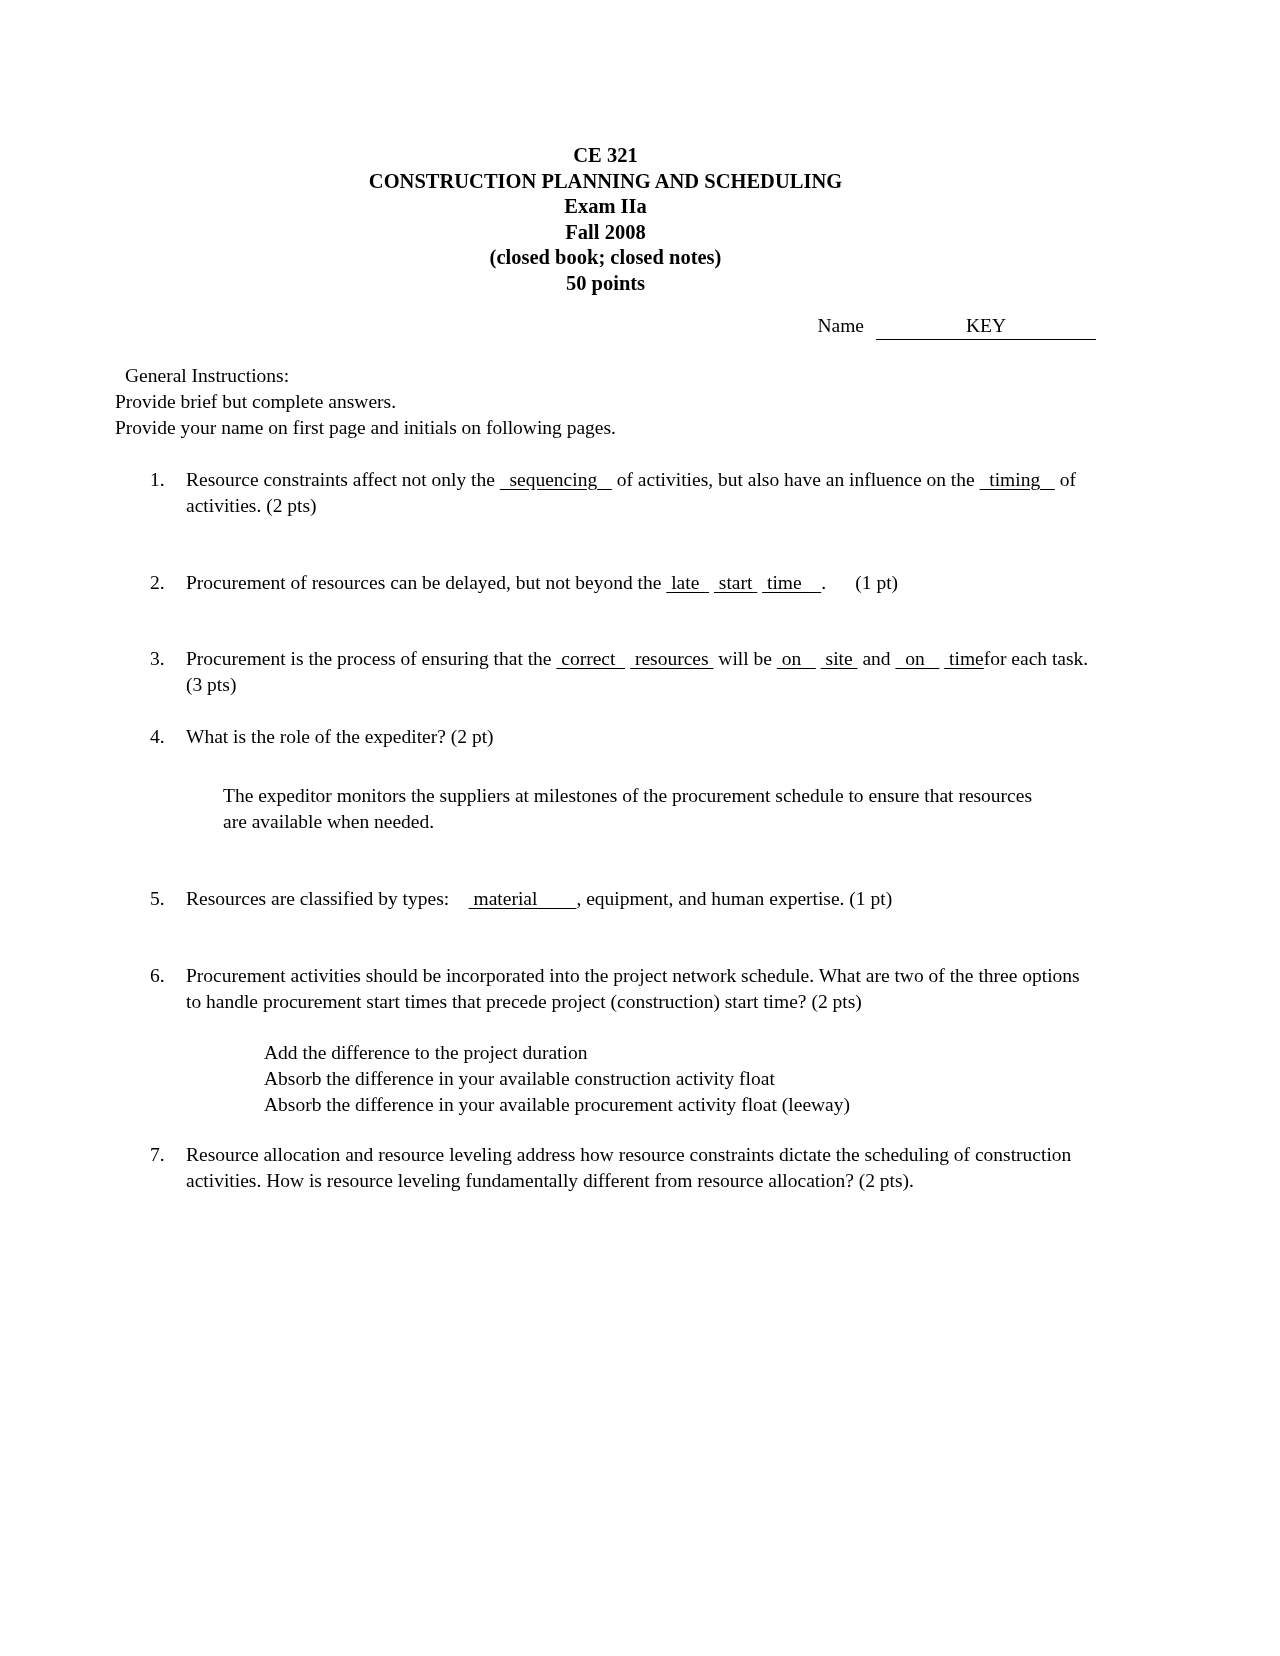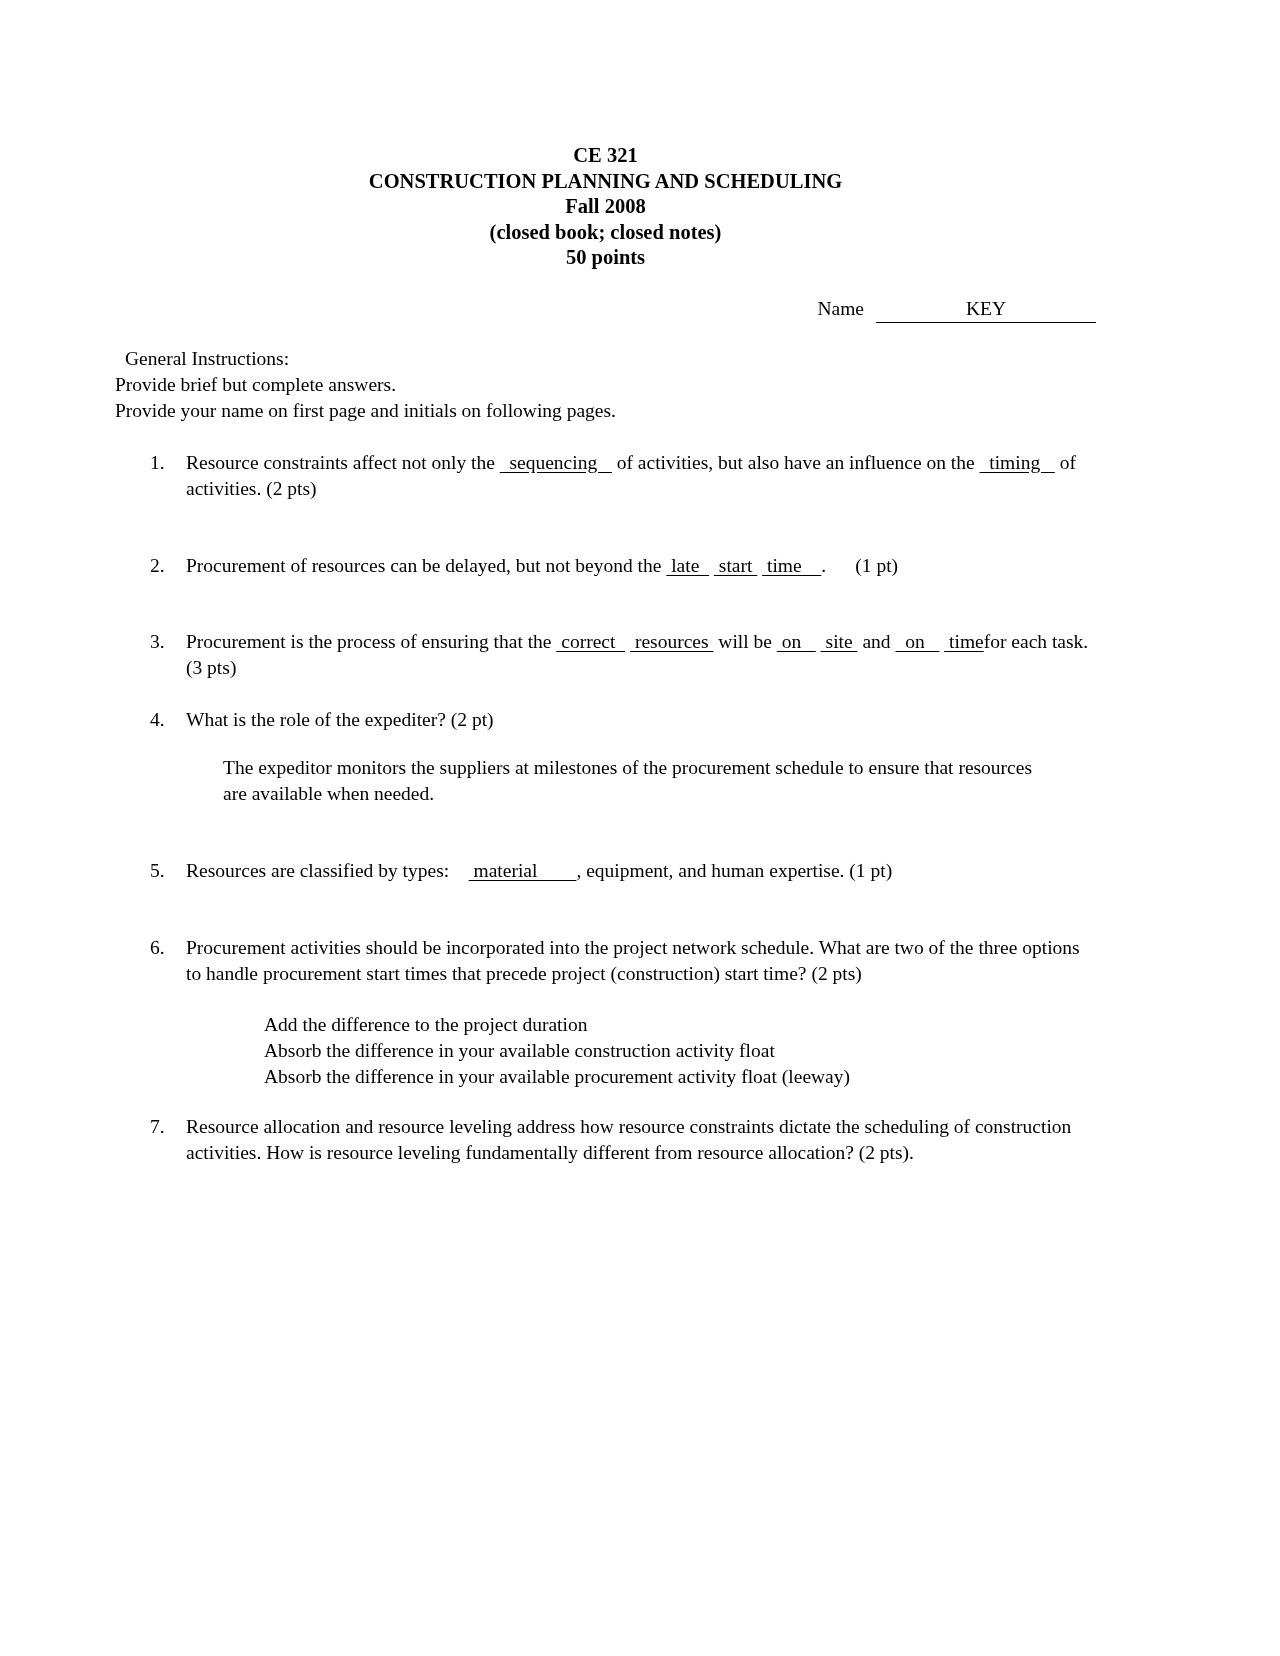--- a/index.html
+++ b/index.html
@@ -21,21 +21,21 @@
     top: 143px;
     width: 981px;
   }
   .title-block {
     text-align: center;
     font-weight: 700;
     font-size: 20.5px;
     line-height: 25.5px;
   }
   .name-row {
-    margin-top: 25px;
+    margin-top: 17px;
     text-align: right;
   }
   .name-blank {
     display: inline-block;
     width: 220px;
     margin-left: 12px;
     border-bottom: 1.5px solid #000;
     text-align: center;
   }
   .instructions { margin-top: 23px; }
@@ -45,21 +45,21 @@
   .q-num { flex: 0 0 36px; width: 36px; }
   .q-body { flex: 1; min-width: 0; }
   .q1 { margin-top: 0; }
   .q2 { margin-top: 51px; }
   .q3 { margin-top: 50px; }
   .q4 { margin-top: 26px; }
   .q5 { margin-top: 51px; }
   .q6 { margin-top: 51px; }
   .q7 { margin-top: 24px; }
   .answer-group { margin-top: 25px; }
-  .q4 .answer-group { margin-top: 22px; }
+  .q4 .answer-group { margin-top: 33px; }
   .answer.ind1 { margin-left: 37px; max-width: 828px; }
   .answer.ind2 { margin-left: 78px; }
   .q7 .answer { max-width: 800px; }
   .blank {
     text-decoration: underline;
     text-underline-offset: 3px;
     white-space: pre;
   }
   .u {
     text-decoration: underline;
@@ -81,20 +81,21 @@
 </style>
 </head>
 <body>
 
 <div class="page">
   <div class="content">
 
     <header class="title-block">
       <div>CE 321</div>
       <div>CONSTRUCTION PLANNING AND SCHEDULING</div>
+      <div>Exam IIa</div>
       <div>Fall 2008</div>
       <div>(closed book; closed notes)</div>
       <div>50 points</div>
     </header>
 
     <div class="name-row">
       <span>Name</span><span class="name-blank"><span>KEY</span></span>
     </div>
 
     <section class="instructions">

